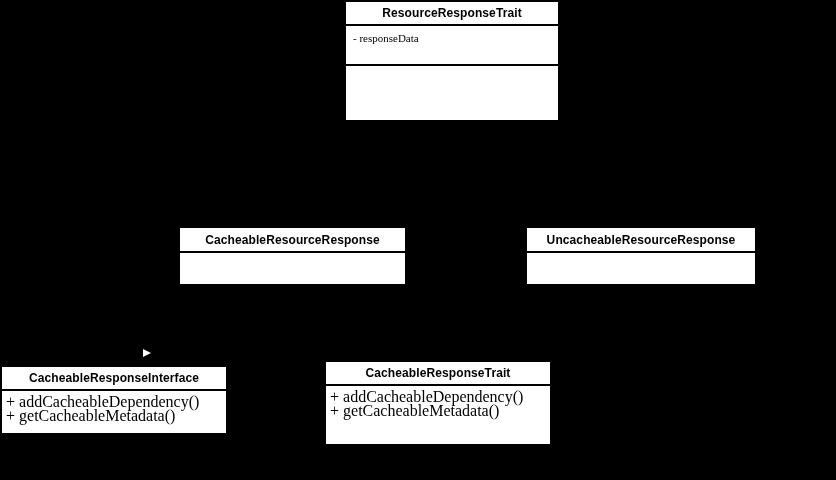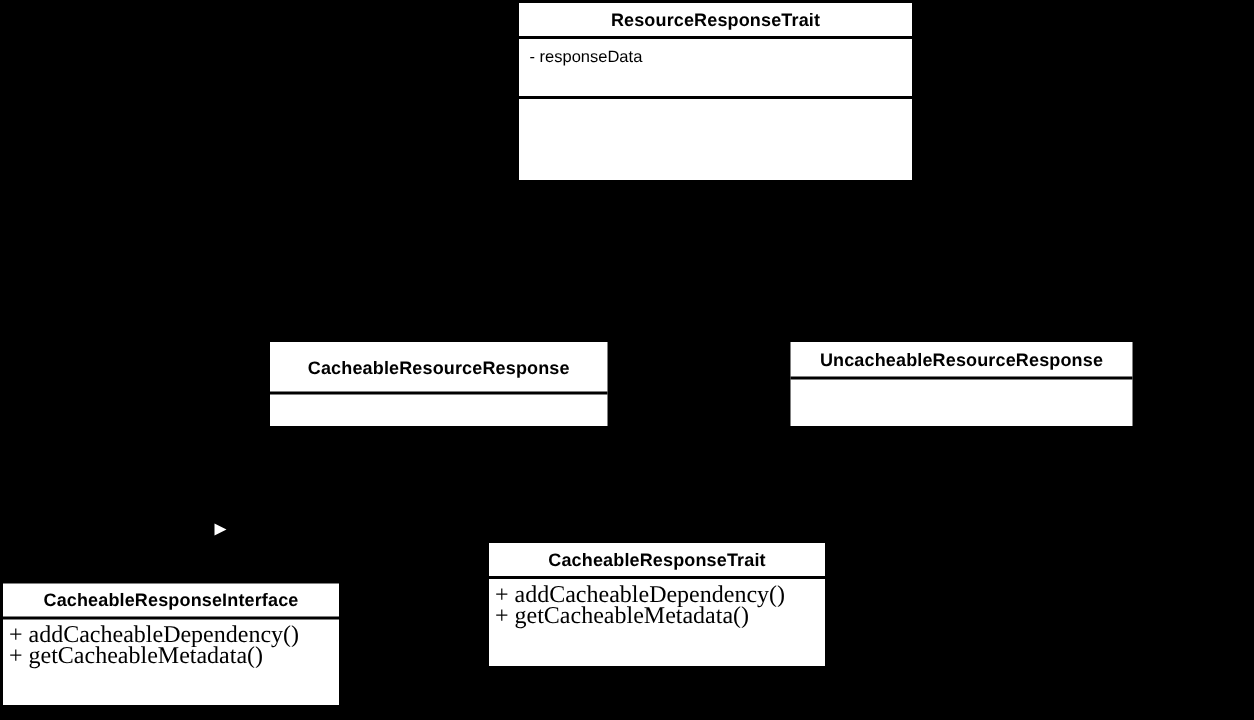--- a/index.html
+++ b/index.html
@@ -42,61 +42,61 @@
     font-family: "Liberation Sans", sans-serif;
     font-size: 11px;
     padding: 6px 6px 0 7px;
   }
   .uml-body.serif {
     font-family: "Liberation Serif", serif;
     font-size: 16px;
     line-height: 14px;
     padding: 4px 4px 0 4px;
   }
-  .member-line { white-space: nowrap; }
+  .member-line { white-space: nowrap; font-family: Liberation Serif, serif; }
   .arrowhead-right {
     position: absolute;
     left: 143px;
     top: 349px;
     width: 0;
     height: 0;
     border-top: 4px solid transparent;
     border-bottom: 4px solid transparent;
     border-left: 8px solid #fff;
   }
 </style>
 </head>
 <body>
 
 <div class="canvas">
 
-  <div class="uml-class" style="left:346px; top:2px; width:262px; height:118px;">
+  <div class="uml-class" style="left:346px; top:2px; width:212px; height:118px;">
     <div class="uml-header" style="height:22px">ResourceResponseTrait</div>
     <div class="divider"></div>
     <div class="uml-body sans" style="flex:0 0 38px">
       <div class="member-line">- responseData</div>
     </div>
     <div class="divider"></div>
   </div>
 
   <div class="uml-class" style="left:180px; top:228px; width:225px; height:56px;">
-    <div class="uml-header" style="height:33px">CacheableResourceResponse</div>
+    <div class="uml-header" style="height:23px">CacheableResourceResponse</div>
     <div class="divider"></div>
     <div class="uml-body sans"></div>
   </div>
 
   <div class="uml-class" style="left:527px; top:228px; width:228px; height:56px;">
     <div class="uml-header" style="height:23px">UncacheableResourceResponse</div>
     <div class="divider"></div>
     <div class="uml-body sans"></div>
   </div>
 
   <div class="arrowhead-right"></div>
 
-  <div class="uml-class" style="left:2px; top:367px; width:224px; height:81px;margin-top:22px;">
+  <div class="uml-class" style="left:2px; top:367px; width:224px; height:66px;">
     <div class="uml-header" style="height:22px">CacheableResponseInterface</div>
     <div class="divider"></div>
     <div class="uml-body serif">
       <div class="member-line">+ addCacheableDependency()</div>
       <div class="member-line">+ getCacheableMetadata()</div>
     </div>
   </div>
 
   <div class="uml-class" style="left:326px; top:362px; width:224px; height:82px;">
     <div class="uml-header" style="height:22px">CacheableResponseTrait</div>

